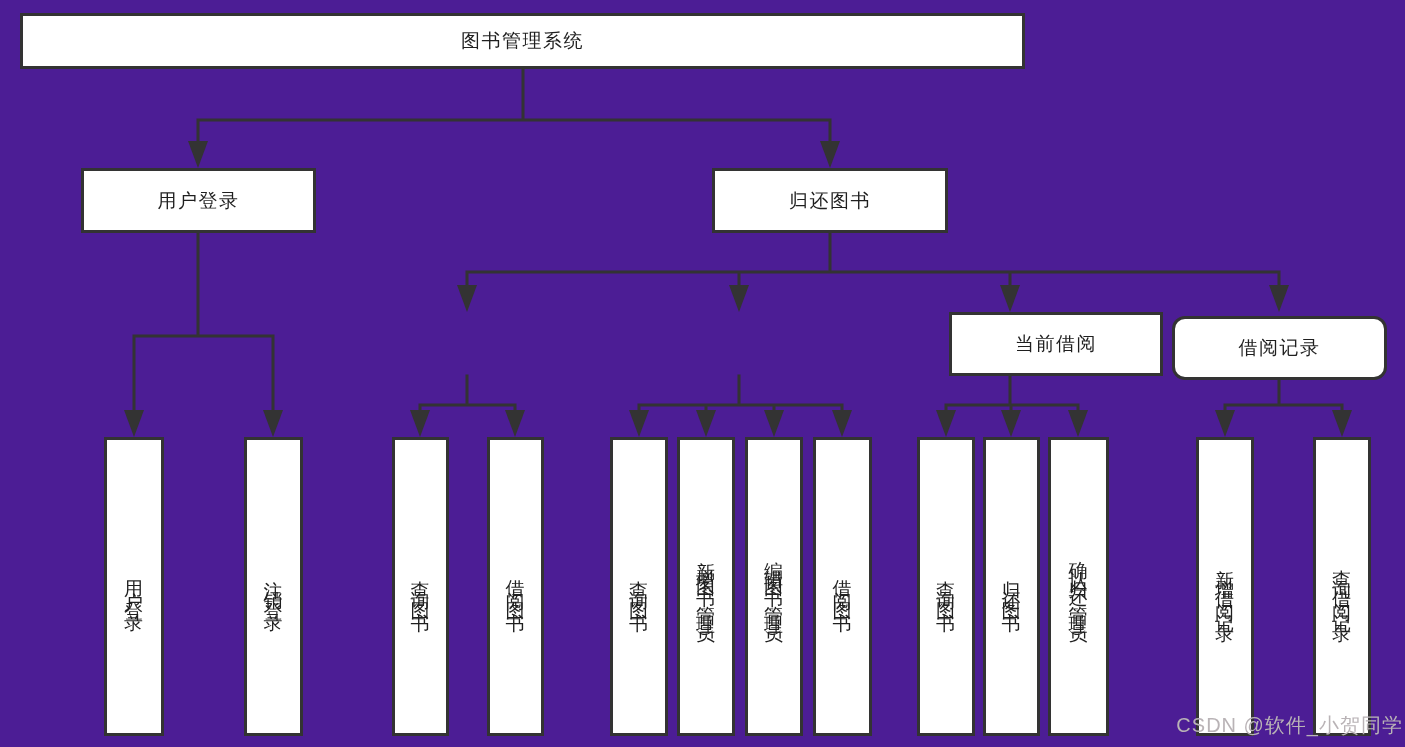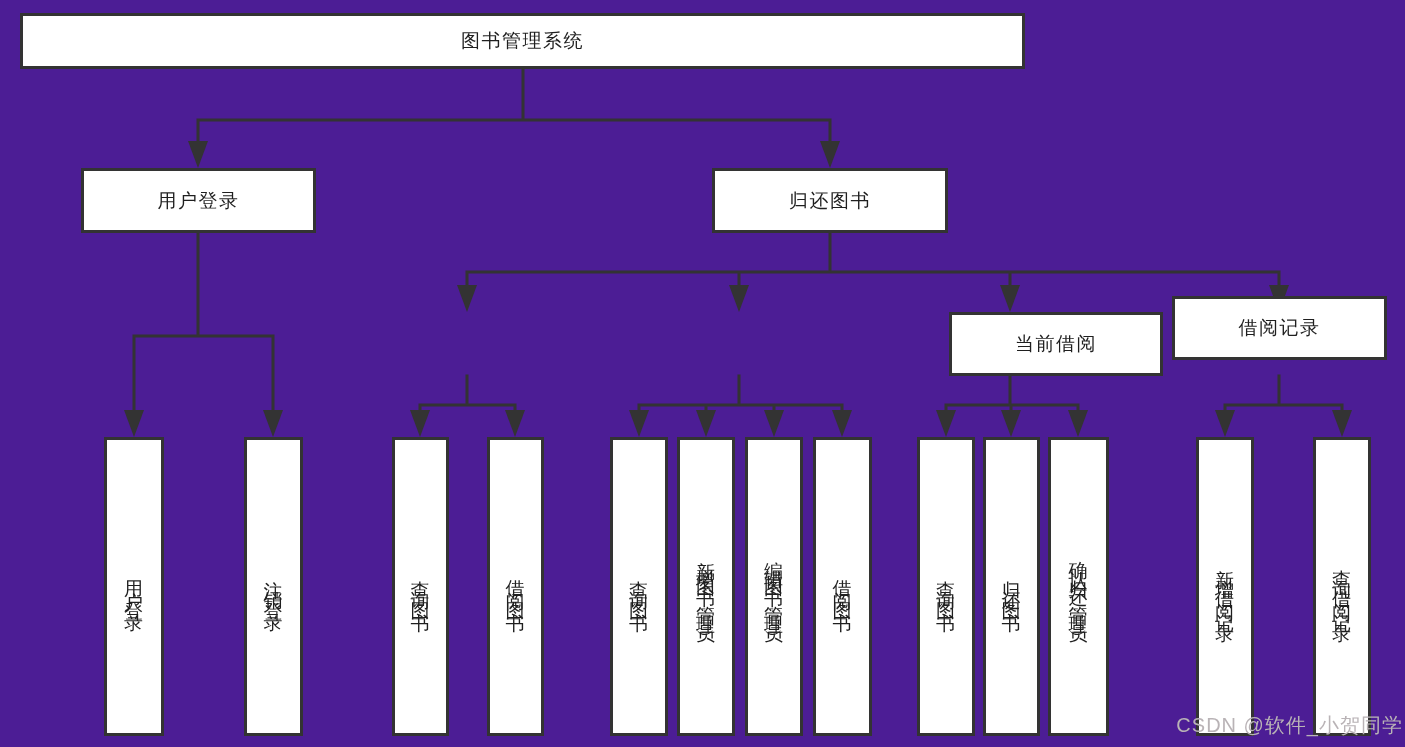--- a/index.html
+++ b/index.html
@@ -79,21 +79,21 @@
   <div class="box" style="left:81px;top:168px;width:235px;height:65px;">
     <span class="h-label">用户登录</span>
   </div>
   <div class="box" style="left:712px;top:168px;width:236px;height:65px;">
     <span class="h-label">归还图书</span>
   </div>
 
   <div class="box" style="left:949px;top:312px;width:214px;height:64px;">
     <span class="h-label">当前借阅</span>
   </div>
-  <div class="box" style="left:1172px;top:296px;width:215px;height:64px;">
+  <div class="box" style="left:1172px;top:316px;width:215px;height:64px;border-radius:13px;">
     <span class="h-label">借阅记录</span>
   </div>
 
   <div class="box" style="left:104px;top:437px;width:60px;height:299px;">
     <span class="v-label">用户登录</span>
   </div>
   <div class="box" style="left:244px;top:437px;width:59px;height:299px;">
     <span class="v-label">注销登录</span>
   </div>
 

